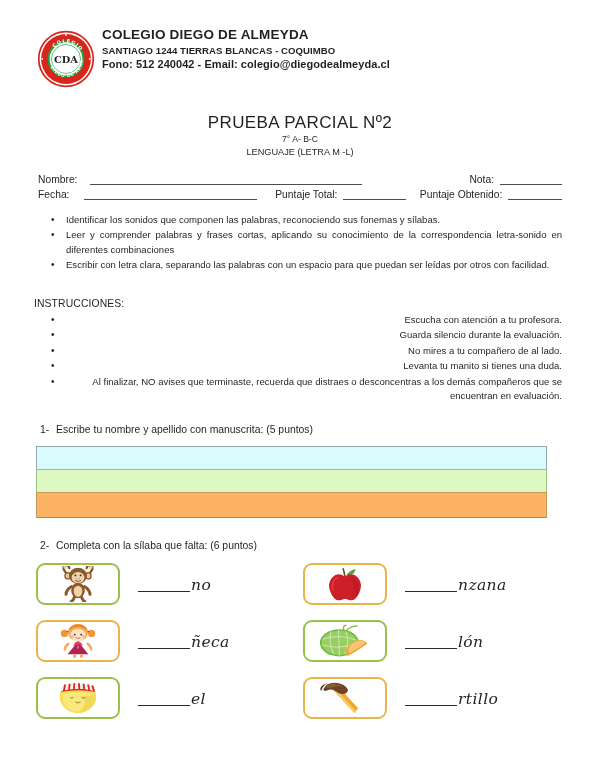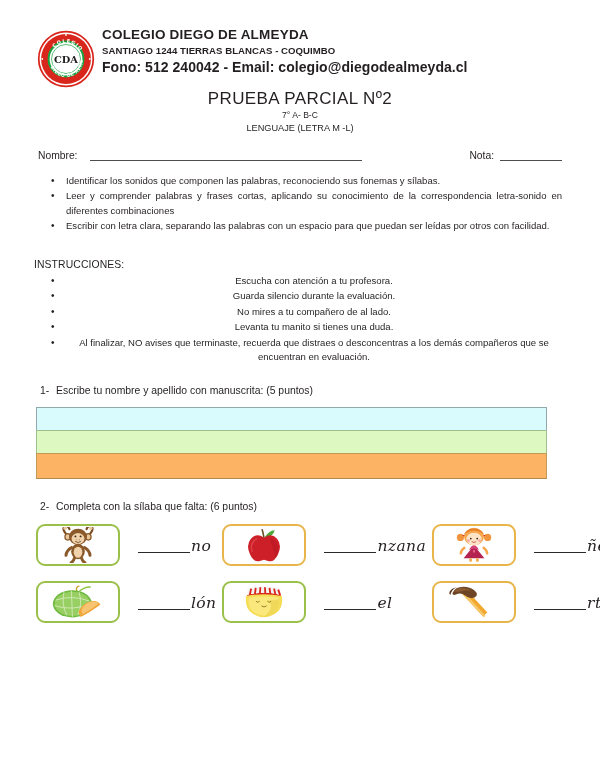--- a/index.html
+++ b/index.html
@@ -12,23 +12,23 @@
   }
   .page { position: relative; width: 600px; height: 777px; padding: 0; }
 
   
   .header { display: flex; align-items: flex-start; padding: 26px 30px 0 30px; }
   .logo-wrap { width: 72px; flex: 0 0 72px; display: flex; justify-content: center; padding-top: 4px; }
   .logo { width: 58px; height: 58px; position: relative; }
   .header-text { flex: 1; text-align: left; padding-right: 40px; }
   .school-name { font-size: 13.5px; font-weight: bold; letter-spacing: .2px; line-height: 1.3; }
   .school-addr { font-size: 9.6px; font-weight: bold; line-height: 1.45; letter-spacing: .05px; }
-  .school-contact { font-size: 14px; font-weight: bold; line-height: 1.45; letter-spacing: .05px; }
-
-  .title-block { text-align: center; margin-top: 0; }
+  .school-contact { font-size: 11px; font-weight: bold; line-height: 1.45; letter-spacing: .05px; }
+
+  .title-block { text-align: center; margin-top: 24px; }
   .exam-title { font-size: 17px; letter-spacing: .4px; line-height: 1.25; }
   .exam-course { font-size: 8.6px; line-height: 1.5; }
   .exam-subject { font-size: 9.2px; line-height: 1.5; }
 
   
   .ident { margin: 10px 38px 0 38px; font-size: 10.3px; }
   .ident-row { display: flex; align-items: flex-end; height: 15px; }
   .fld-label { white-space: nowrap; }
   .rule { border-bottom: 1px solid #4d4d4d; height: 11px; }
 
@@ -57,21 +57,21 @@
     margin-bottom: 1px;
     padding-right: 4px;
   }
   ul.bullets li::before {
     content: "\2022";
     position: absolute;
     left: 17px;
     top: -1px;
     font-size: 10px;
   }
-  ul.instr li { text-align: center; }
+  ul.instr li { text-align: right; }
 
   
   .question {
     font-size: 10.4px;
     margin: 0 34px;
     display: flex;
   }
   .q-num { width: 22px; flex: 0 0 22px; padding-left: 6px; }
   .q-text { flex: 1; }
 
@@ -80,21 +80,21 @@
   .band { height: 23px; border: 1px solid #8fa9ac; border-bottom: none; }
   .band:last-child { border-bottom: 1px solid #b08a4a; }
   .band-1 { background: #d9fbfd; }
   .band-2 { background: #ddf8c1; border-color: #9fbf8c; }
   .band-3 { background: #fcb464; border-color: #c39a5a; height: 26px; }
 
   
   .ex-grid {
     margin: 10px 36px 0 36px;
     display: grid;
-    grid-template-columns: 1fr 1fr 1fr;
+    grid-template-columns: 1fr 1fr;
     row-gap: 11px;
     column-gap: 6px;
   }
   .ex-item { display: flex; align-items: center; height: 46px; }
   .pic-box {
     width: 84px; height: 42px;
     border-radius: 9px;
     border: 2px solid #9bc04a;
     background: #ffffff;
     display: flex; align-items: center; justify-content: center;
@@ -165,20 +165,28 @@
     <div class="exam-subject">LENGUAJE (LETRA M -L)</div>
   </div>
 
   <div class="ident">
     <div class="ident-row">
       <span class="fld-label r1-name">Nombre:</span>
       <span class="rule r1-name-rule"></span>
       <span class="r1-spacer"></span>
       <span class="fld-label">Nota:</span>
       <span class="rule r1-nota-rule"></span>
+    </div>
+    <div class="ident-row">
+      <span class="fld-label r2-fecha">Fecha:</span>
+      <span class="rule r2-fecha-rule"></span>
+      <span class="fld-label r2-pt-label">Puntaje Total:</span>
+      <span class="rule r2-pt-rule"></span>
+      <span class="fld-label r2-po-label">Puntaje Obtenido:</span>
+      <span class="rule r2-po-rule"></span>
     </div>
   </div>
 
   <div class="section">
     <ul class="bullets">
       <li>Identificar los sonidos que componen las palabras, reconociendo sus fonemas y sílabas.</li>
       <li>Leer y comprender palabras y frases cortas, aplicando su conocimiento de la correspondencia letra-sonido en diferentes combinaciones</li>
       <li>Escribir con letra clara, separando las palabras con un espacio para que puedan ser leídas por otros con facilidad.</li>
     </ul>
   </div>

